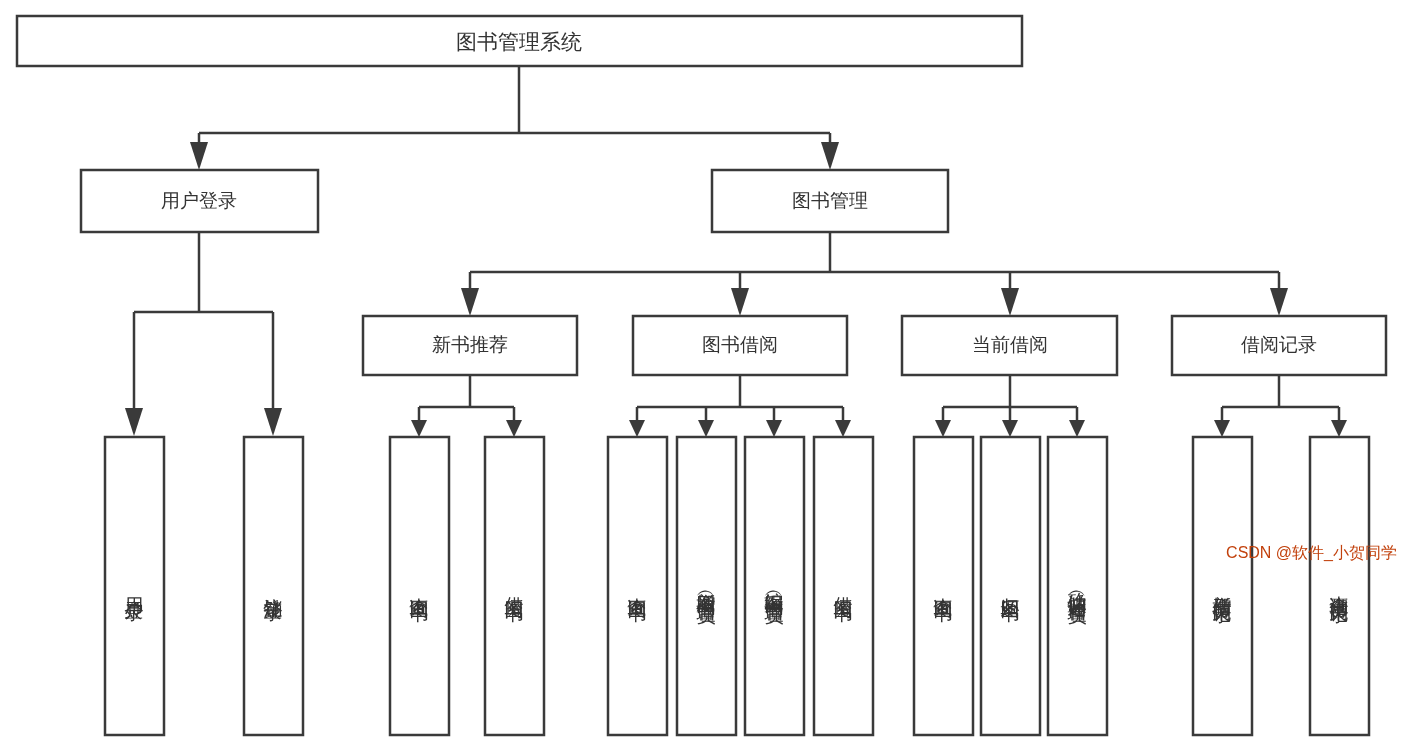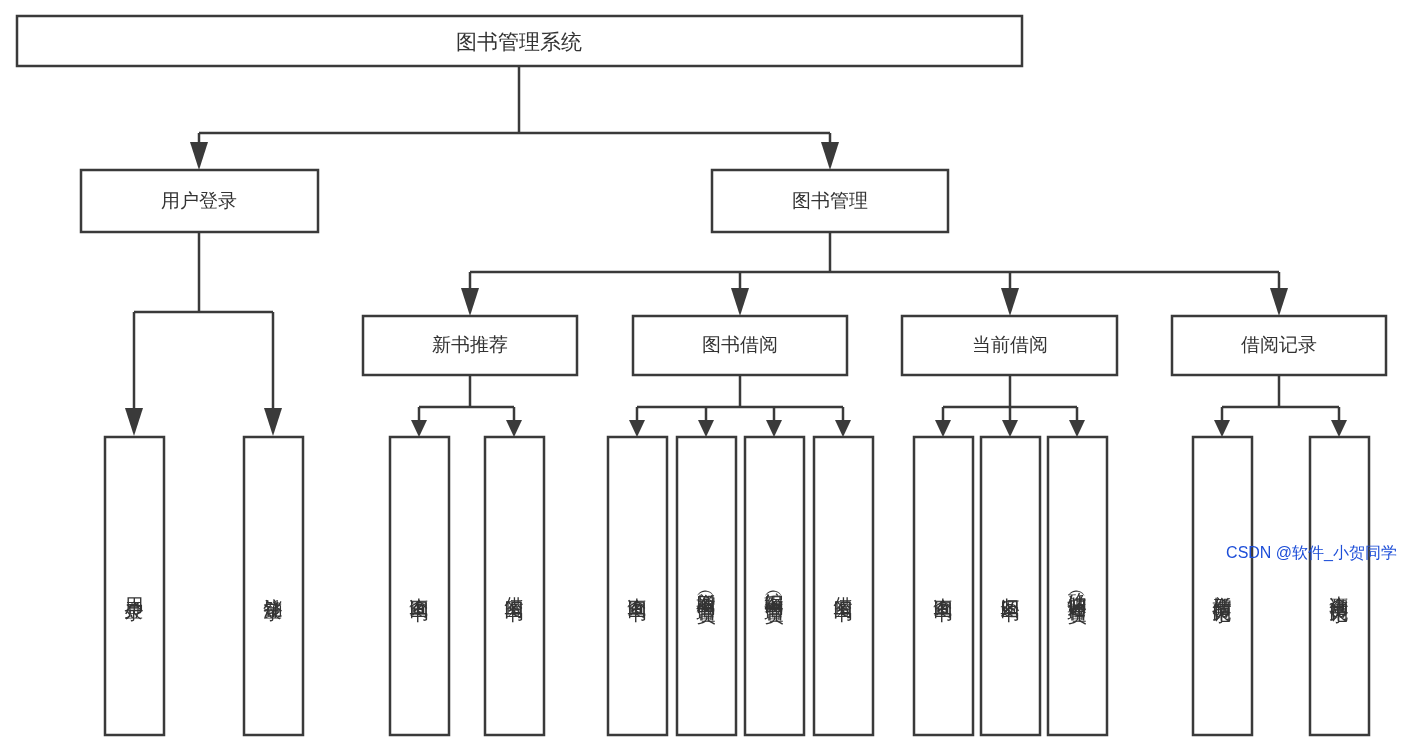--- a/index.html
+++ b/index.html
@@ -61,21 +61,21 @@
     justify-content: center;
     white-space: nowrap;
     pointer-events: none;
   }
   .watermark {
     position: absolute;
     right: 8px;
     bottom: 6px;
     font-family: "Liberation Sans", "DejaVu Sans", sans-serif;
     font-size: 16px;
-    color: #1d4ed8;
+    color: #c2410c;
     white-space: nowrap;
   }
 </style>
 </head>
 <body>
 
 <div id="diagram-root">
 
   <svg class="diagram-canvas" viewBox="0 0 1405 747">
 

